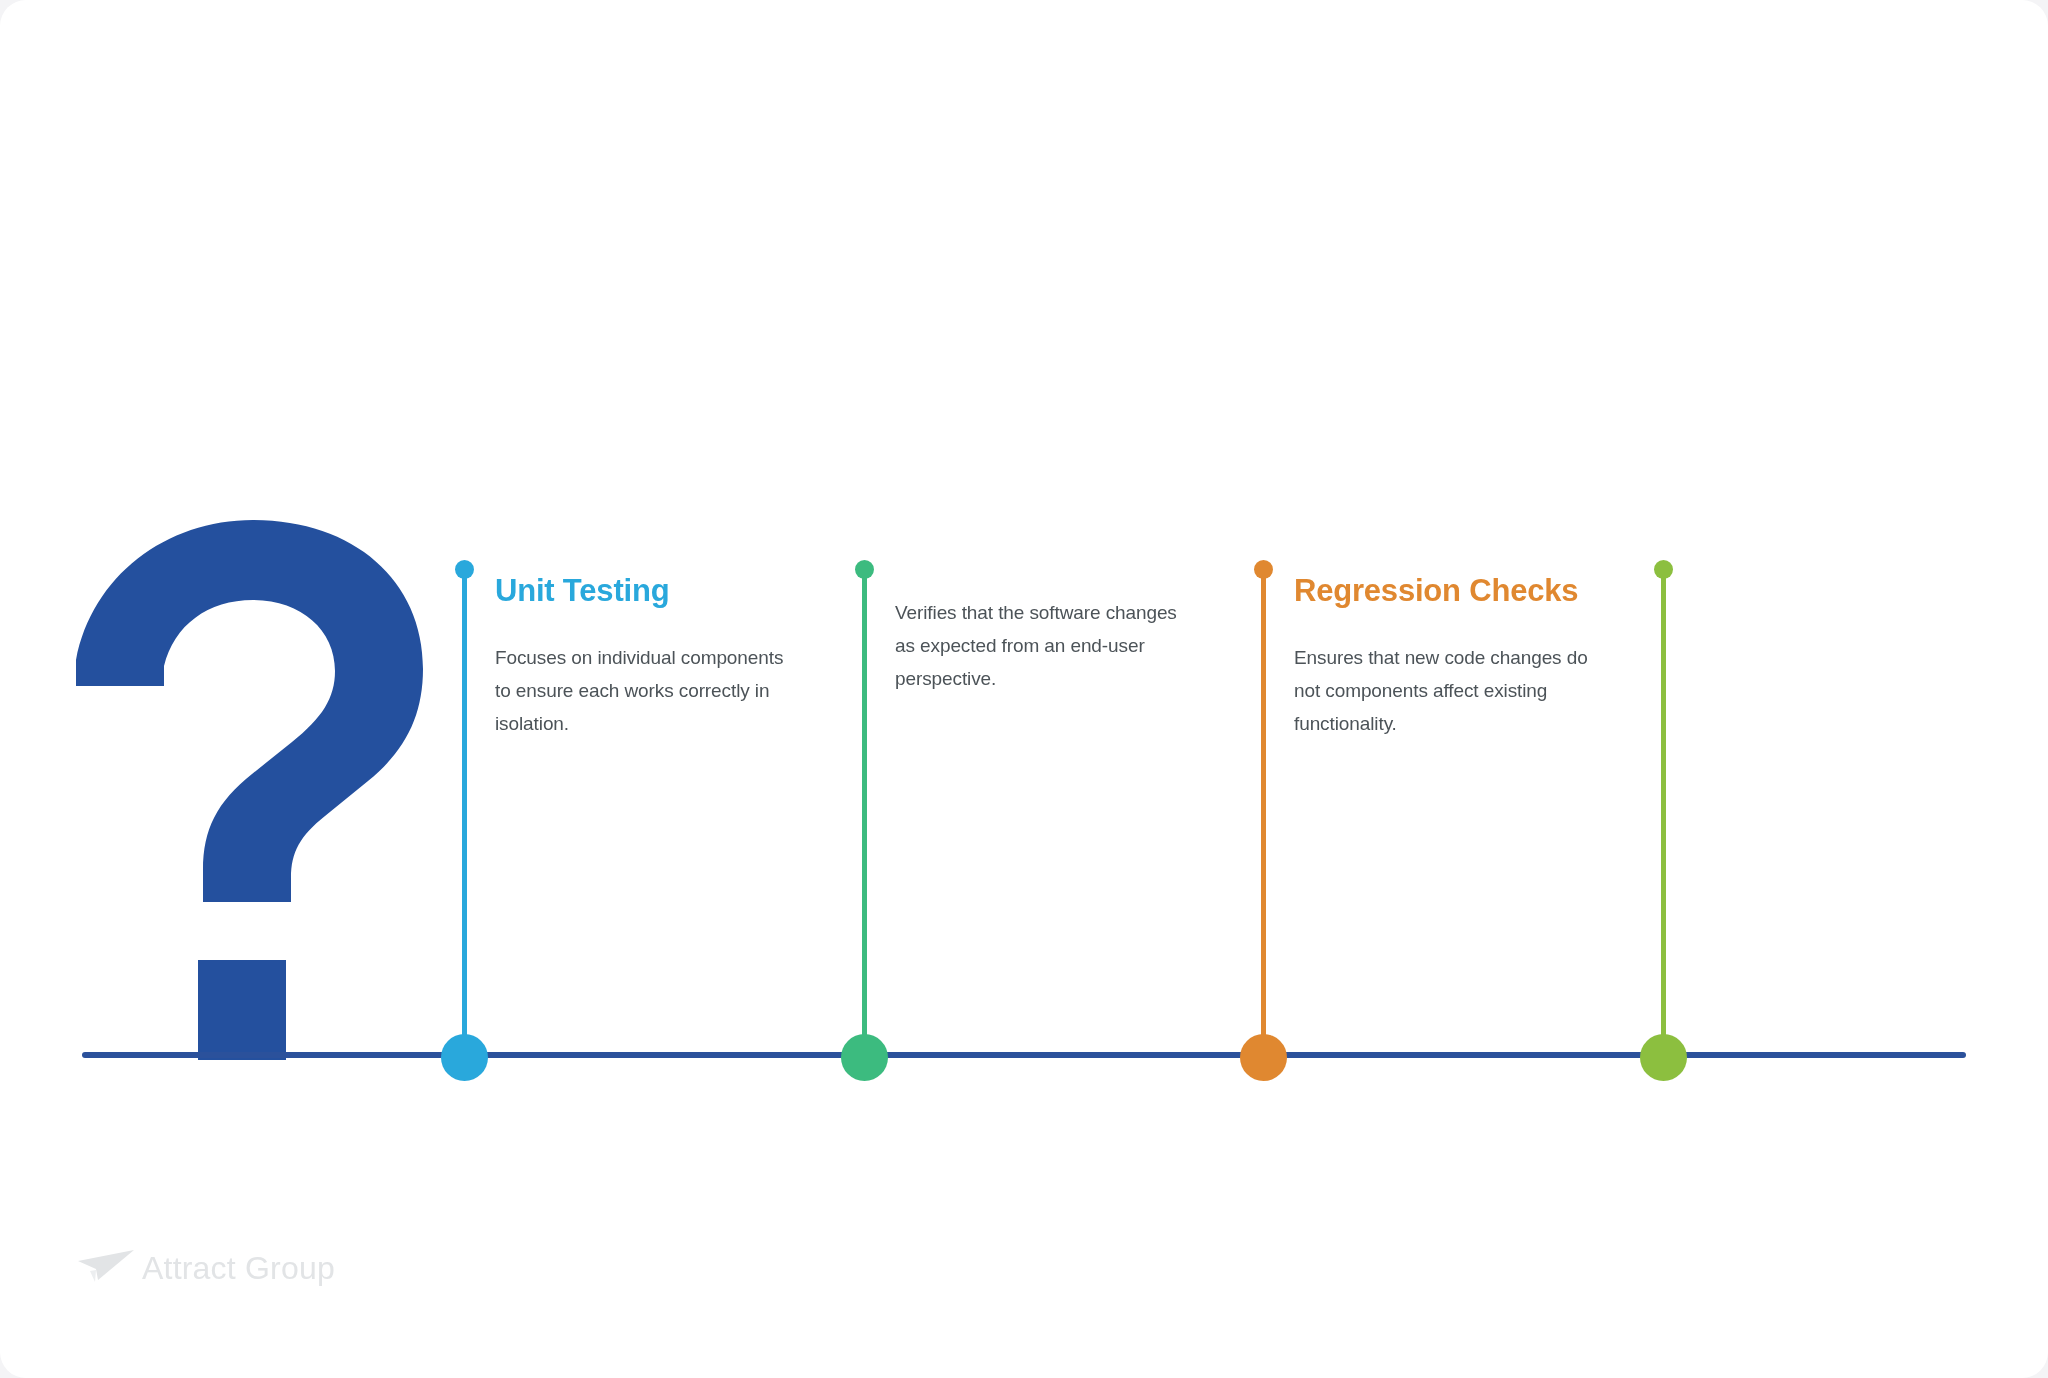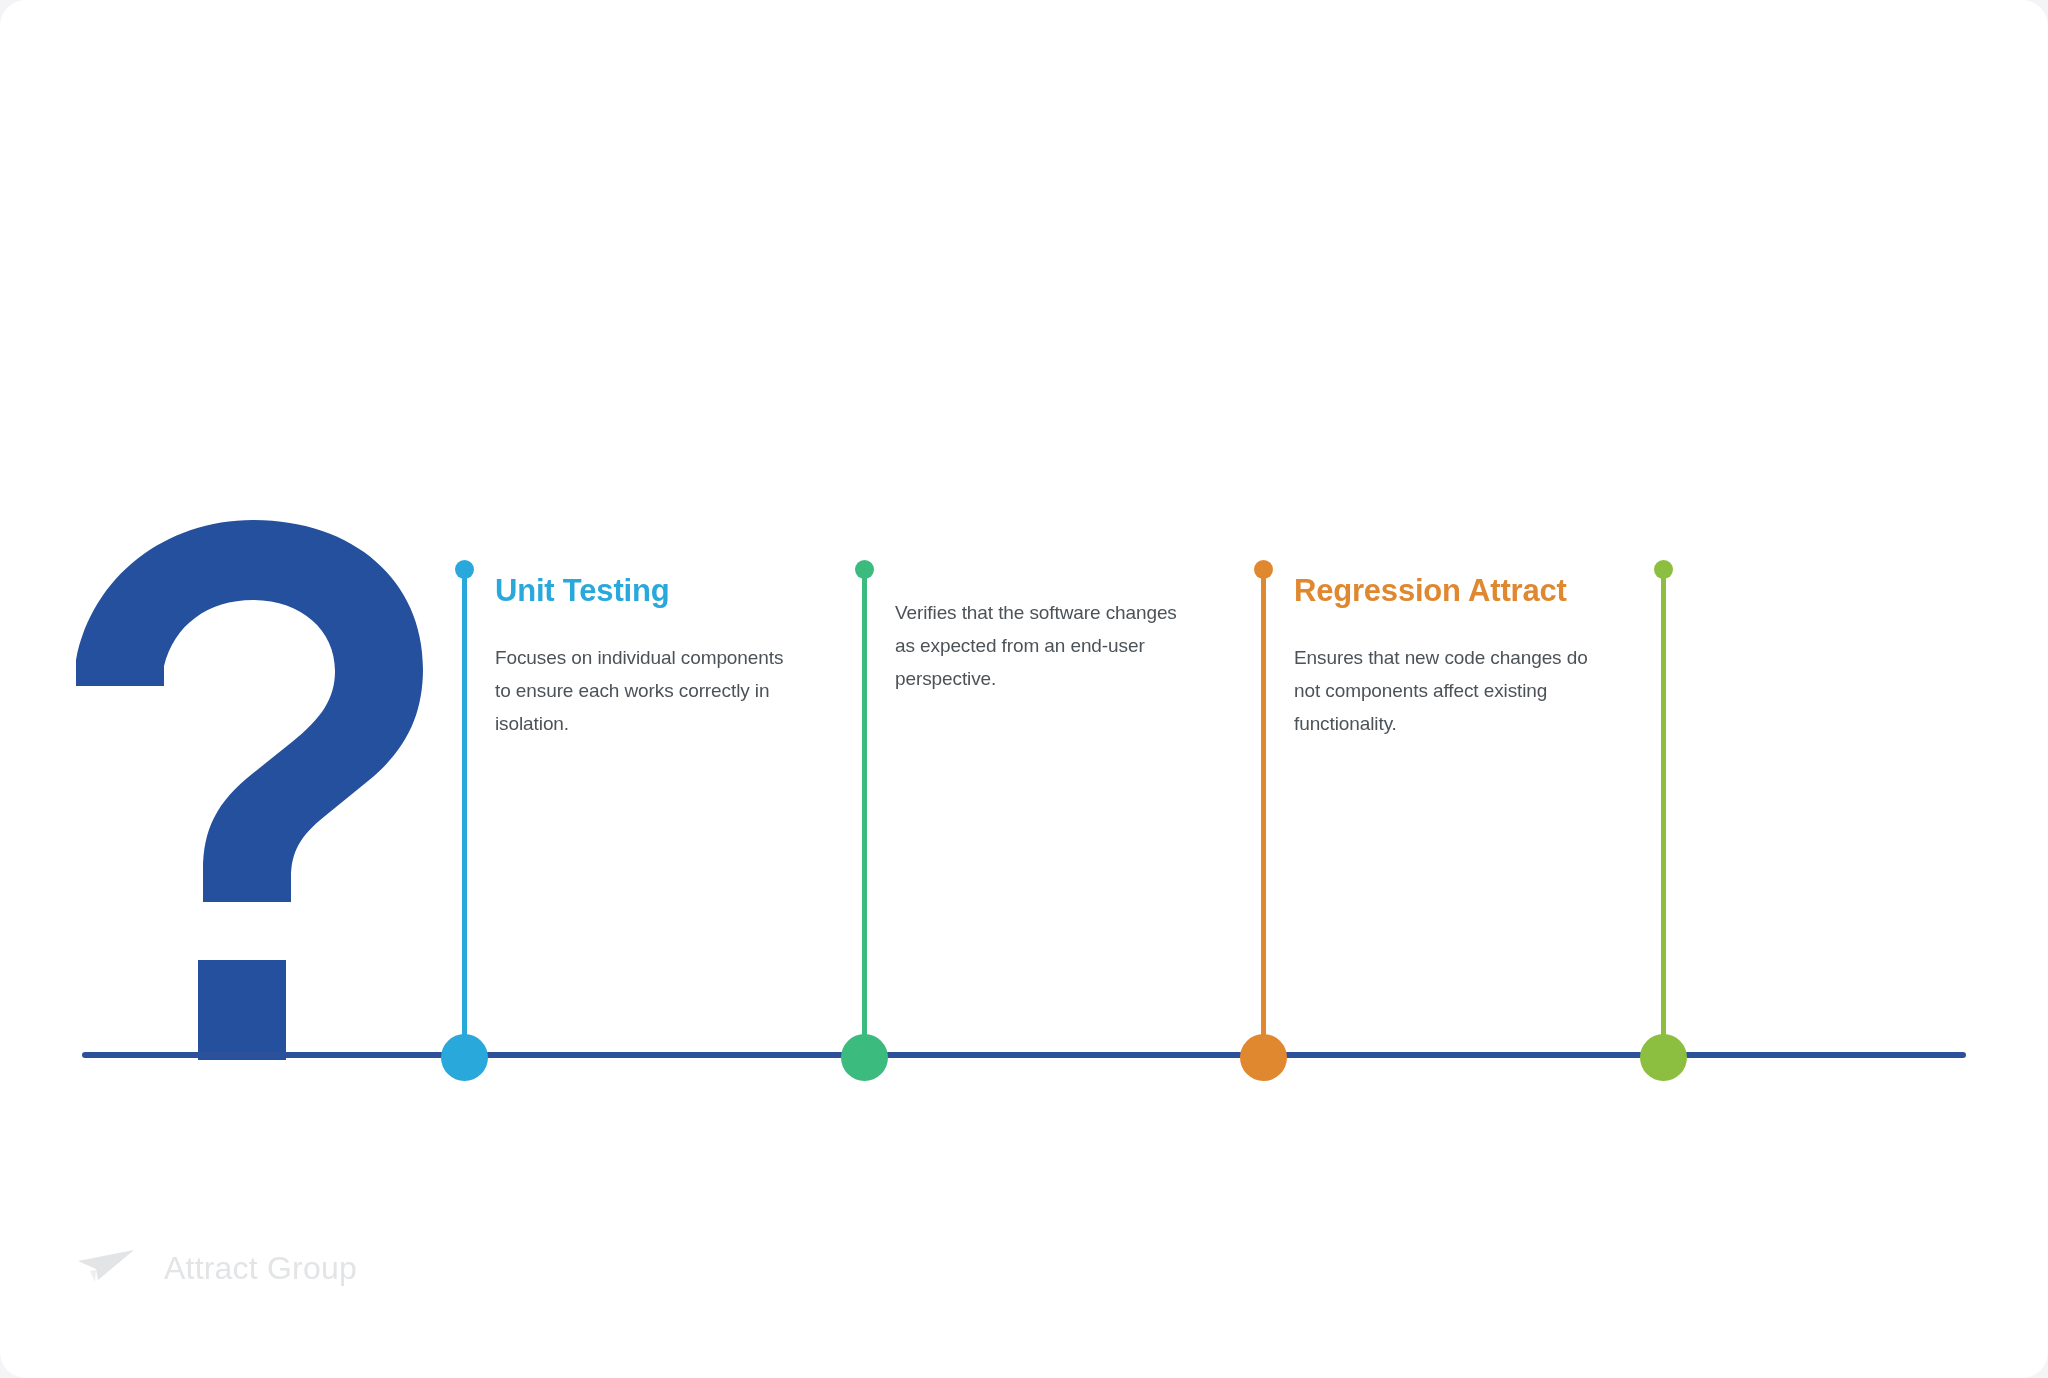--- a/index.html
+++ b/index.html
@@ -115,21 +115,21 @@
     letter-spacing: -0.1px;
   }
 
   
   #logo {
     position: absolute;
     left: 78px;
     top: 1248px;
     display: flex;
     align-items: center;
-    gap: 30px;
+    gap: 8px;
   }
   #logo-mark { width: 56px; height: 40px; display: block; }
   #logo-text {
     font-size: 32px;
     color: #e2e4e6;
     letter-spacing: 0.2px;
     line-height: 40px;
   }
 </style>
 </head>
@@ -164,21 +164,21 @@
     <div class="col-text">
       <div class="col-body">Verifies that the software changes as expected from an end-user perspective.</div>
     </div>
   </div>
 
   <div class="column" style="left:1261px">
     <div class="stem" style="background:#e08830"></div>
     <div class="dot-top" style="background:#e08830"></div>
     <div class="dot-base" style="background:#e08830"></div>
     <div class="col-text">
-      <div class="col-heading" style="color:#e08830">Regression Attract</div>
+      <div class="col-heading" style="color:#e08830">Regression Checks</div>
       <div class="col-body">Ensures that new code changes do not components affect existing functionality.</div>
     </div>
   </div>
 
   <div class="column" style="left:1661px">
     <div class="stem" style="background:#8cbf3f"></div>
     <div class="dot-top" style="background:#8cbf3f"></div>
     <div class="dot-base" style="background:#8cbf3f"></div>
     <div class="col-text">
     </div>

